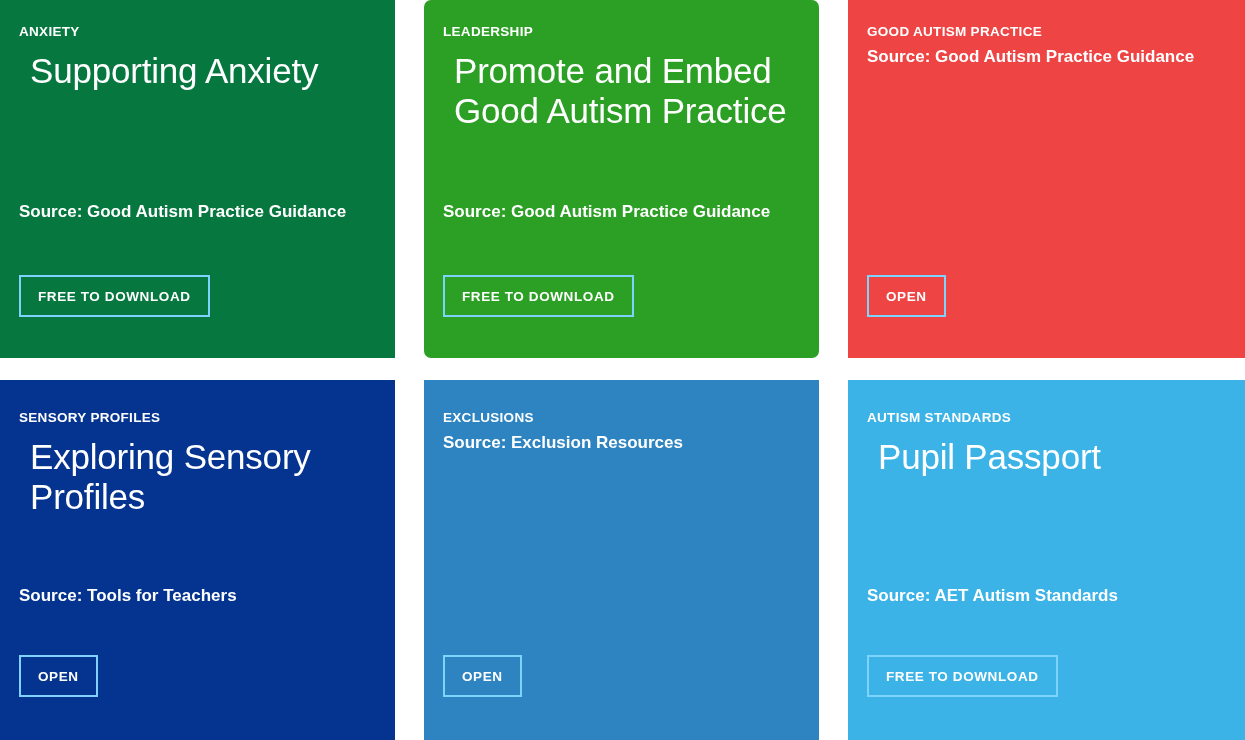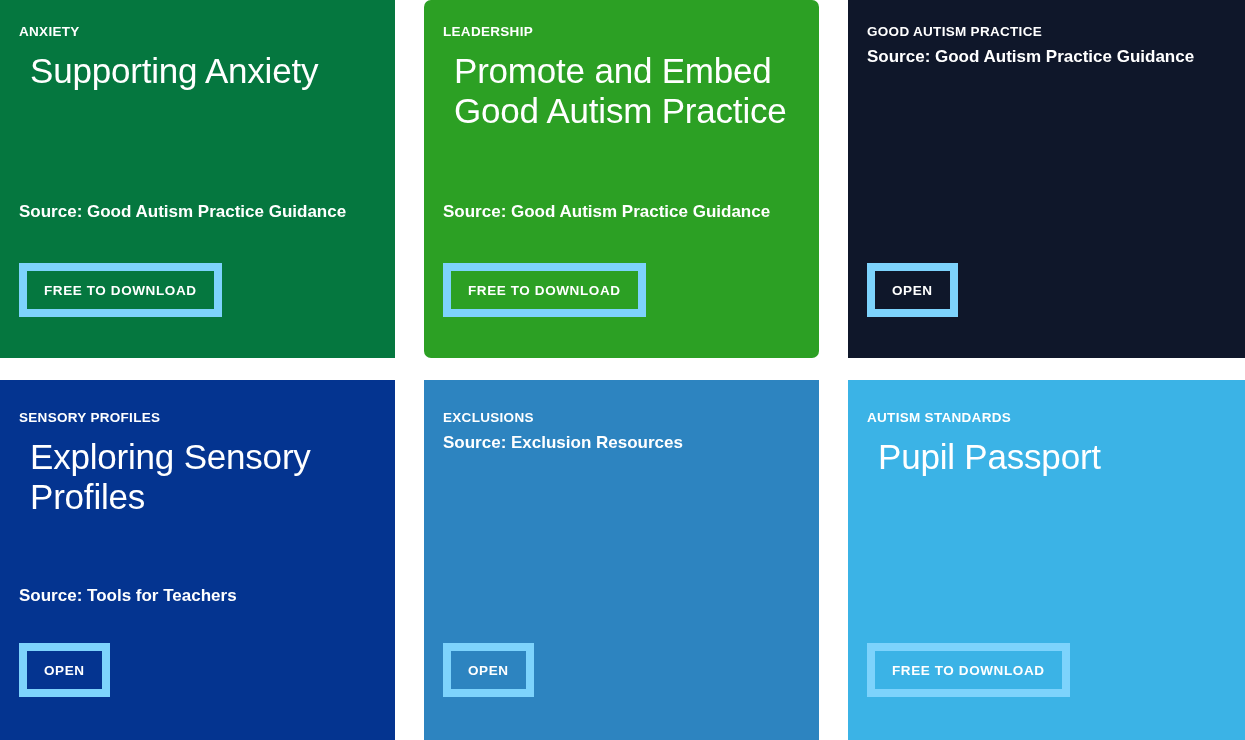--- a/index.html
+++ b/index.html
@@ -67,21 +67,21 @@
 
   .card-action {
     position: absolute;
     left: 19px;
     bottom: 41px;
   }
 
   .card-button {
     display: inline-block;
     box-sizing: border-box;
-    border: 8px solid #7dd3fc;
+    border: 2px solid #7dd3fc;
     background: transparent;
     color: #ffffff;
     font-family: "Liberation Sans", "DejaVu Sans", sans-serif;
     font-size: 13.5px;
     font-weight: bold;
     letter-spacing: 0.6px;
     padding: 13px 17px 12px 17px;
     line-height: 1;
     cursor: pointer;
     text-transform: uppercase;
@@ -119,21 +119,21 @@
     <div class="card-category">LEADERSHIP</div>
     <div class="card-title-block">
       <h2 class="card-title">Promote and Embed Good Autism Practice</h2>
     </div>
     <div class="card-source">Source: Good Autism Practice Guidance</div>
     <div class="card-action">
       <button class="card-button">FREE TO DOWNLOAD</button>
     </div>
   </div>
 
-  <div class="card row1" style="background-color: #0f172a;">
+  <div class="card row1" style="background-color: #ef4444;">
     <div class="card-category">GOOD AUTISM PRACTICE</div>
     <div class="card-source">Source: Good Autism Practice Guidance</div>
     <div class="card-action">
       <button class="card-button">OPEN</button>
     </div>
   </div>
 
   <div class="card row2" style="background-color: rgb(4, 52, 144);">
     <div class="card-category">SENSORY PROFILES</div>
     <div class="card-title-block">
@@ -151,18 +151,19 @@
     <div class="card-action">
       <button class="card-button">OPEN</button>
     </div>
   </div>
 
   <div class="card row2" style="background-color: rgb(59, 179, 230);">
     <div class="card-category">AUTISM STANDARDS</div>
     <div class="card-title-block">
       <h2 class="card-title">Pupil Passport</h2>
     </div>
+    <div class="card-source">Source: AET Autism Standards</div>
     <div class="card-action">
       <button class="card-button">FREE TO DOWNLOAD</button>
     </div>
   </div>
 
 </div>
 
 </body></html>

